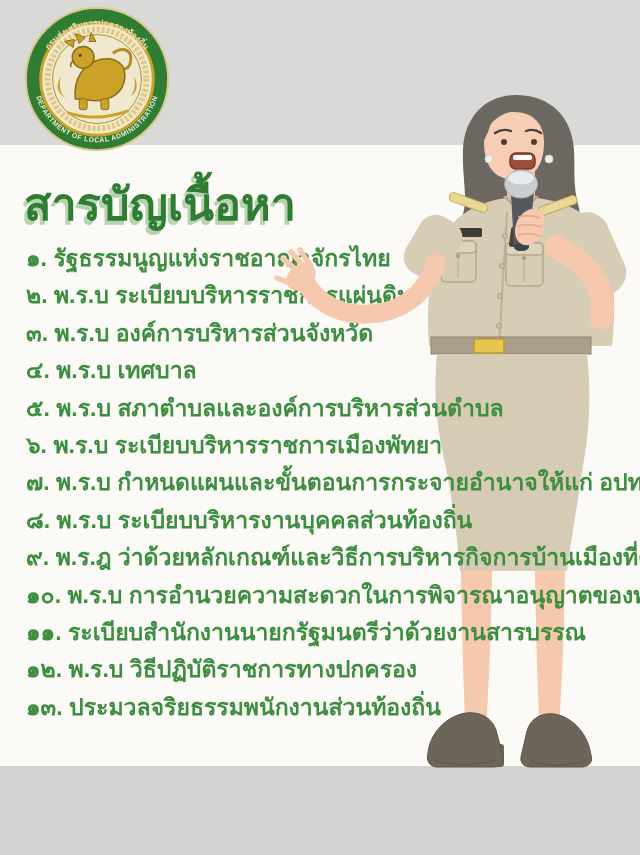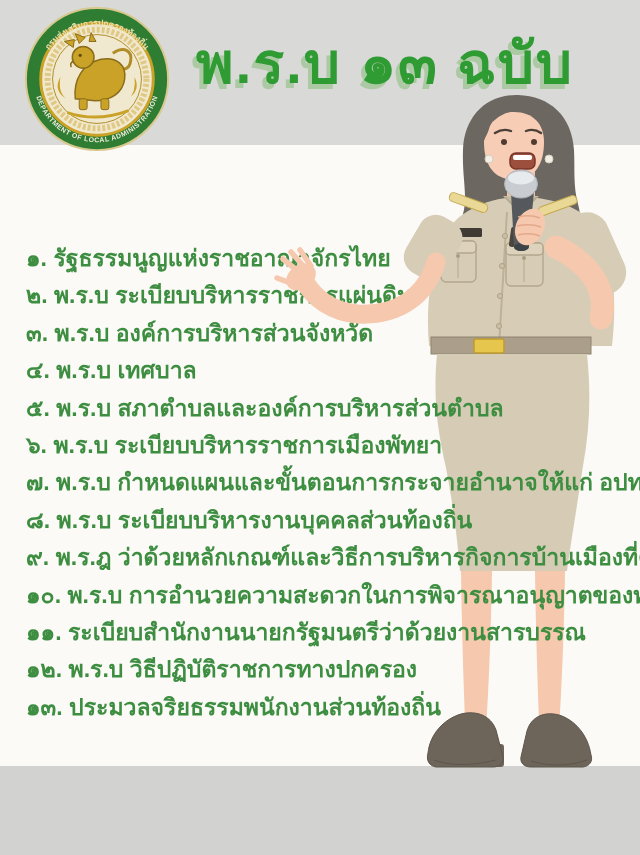--- a/index.html
+++ b/index.html
@@ -153,22 +153,22 @@
       <path d="M 46 96 Q 36 88 43 76 Q 40 92 50 99 Z M 114 96 Q 124 88 118 76 Q 120 92 111 99 Z" fill="#c9a227"></path>
     </g>
     <text font-size="8.5" fill="#e9e0b2" font-weight="bold">
       <textPath href="#arcTop" startOffset="50%" text-anchor="middle">กรมส่งเสริมการปกครองท้องถิ่น</textPath>
     </text>
     <text font-size="7" fill="#efeadb" font-weight="bold" letter-spacing="0.5">
       <textPath href="#arcBottom" startOffset="50%" text-anchor="middle">DEPARTMENT OF LOCAL ADMINISTRATION</textPath>
     </text>
   </svg>
 
-  <div class="poster-title">พ.ร.บ ๑๓ ฉบับ</div>
 
+  <div class="toc-heading">สารบัญเนื้อหา</div>
   <div class="toc-list">
     <div class="toc-item">๑. รัฐธรรมนูญแห่งราชอาณาจักรไทย</div>
     <div class="toc-item">๒. พ.ร.บ ระเบียบบริหารราชการแผ่นดิน</div>
     <div class="toc-item">๓. พ.ร.บ องค์การบริหารส่วนจังหวัด</div>
     <div class="toc-item">๔. พ.ร.บ เทศบาล</div>
     <div class="toc-item">๕. พ.ร.บ สภาตำบลและองค์การบริหารส่วนตำบล</div>
     <div class="toc-item">๖. พ.ร.บ ระเบียบบริหารราชการเมืองพัทยา</div>
     <div class="toc-item">๗. พ.ร.บ กำหนดแผนและขั้นตอนการกระจายอำนาจให้แก่ อปท.</div>
     <div class="toc-item">๘. พ.ร.บ ระเบียบบริหารงานบุคคลส่วนท้องถิ่น</div>
     <div class="toc-item">๙. พ.ร.ฎ ว่าด้วยหลักเกณฑ์และวิธีการบริหารกิจการบ้านเมืองที่ดี</div>

